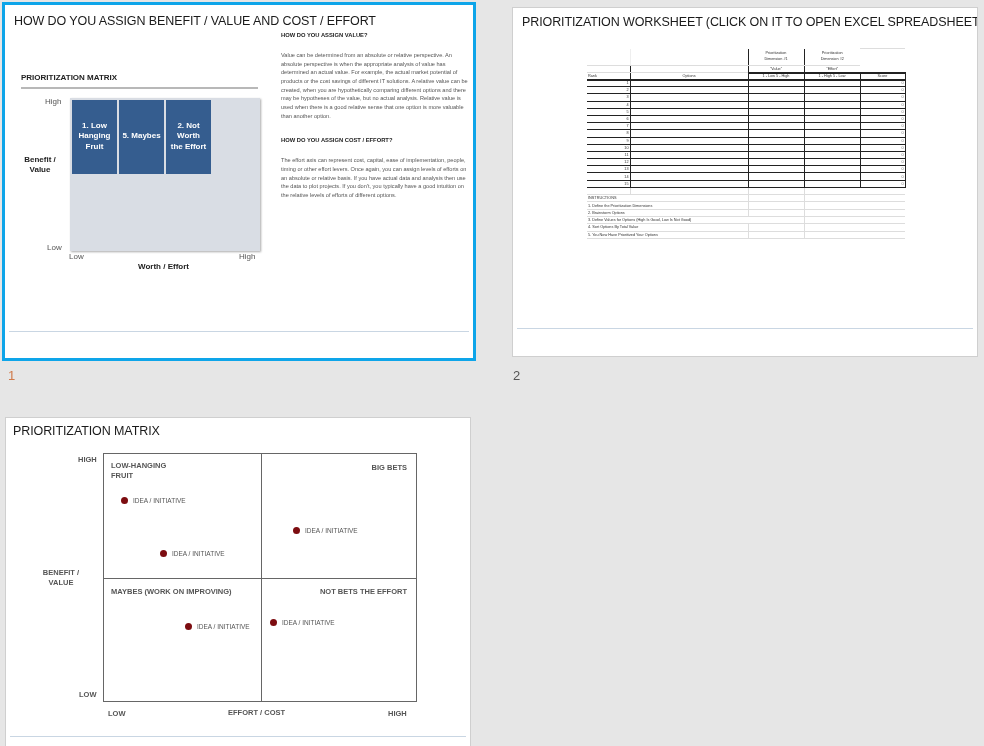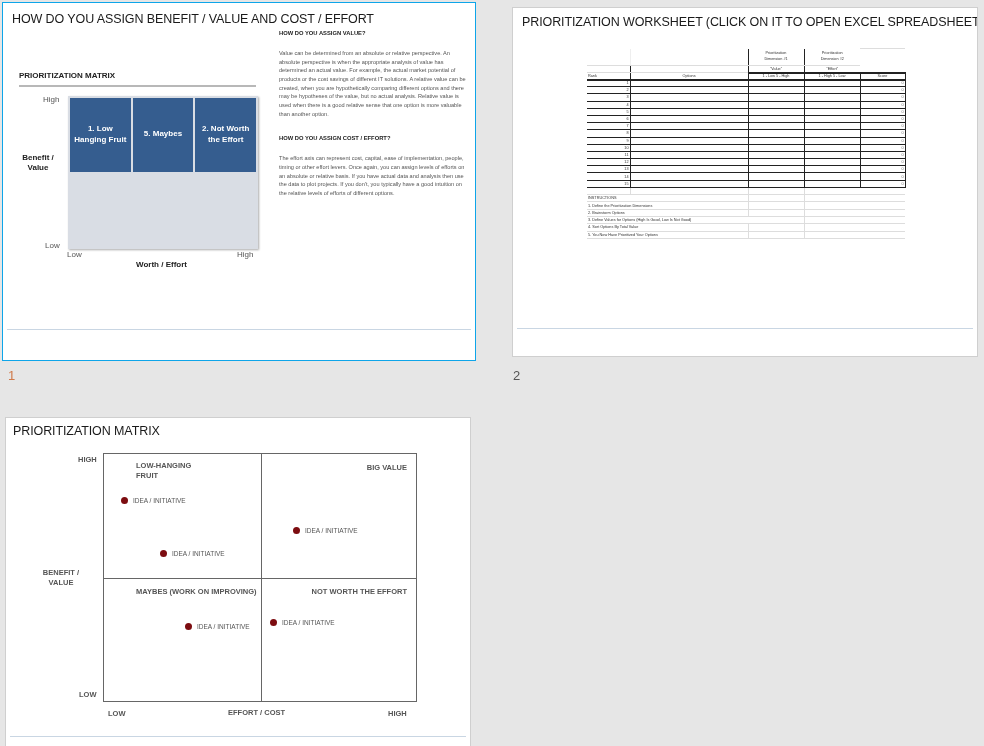--- a/index.html
+++ b/index.html
@@ -1,33 +1,33 @@
 <!DOCTYPE html>
 <html><head>
 <meta charset="utf-8">
 <style>
   * { box-sizing: border-box; margin: 0; padding: 0; }
   html, body { width: 984px; height: 746px; overflow: hidden; background: #e6e6e6; font-family: "Liberation Sans", sans-serif; }
   .pane { position: relative; width: 984px; height: 746px; background: #e6e6e6; }
 
   .slide { position: absolute; background: #fff; overflow: hidden; cursor: pointer; }
-  .slide.selected { border: 1px solid #0ea5e9; }
+  .slide.selected { border: 3px solid #0ea5e9; }
   .slide.normal { border: 1px solid #cfcfcf; }
   .slide-num { position: absolute; font-size: 13px; color: #555; }
   .slide-num.selected { color: #d07a4a; }
   .footer-line { position: absolute; left: 4px; right: 4px; height: 1px; background: #c9d6e3; }
 
   .title { position: absolute; font-size: 12.5px; color: #1a1a1a; letter-spacing: -0.1px; white-space: nowrap; }
 
   
   #s1 { left: 2px; top: 2px; width: 474px; height: 359px; }
   #s1 .title { left: 9px; top: 9px; }
   .pm-head { position: absolute; left: 16px; top: 68px; font-size: 8px; font-weight: bold; color: #222; }
   .pm-rule { position: absolute; left: 16px; top: 82px; width: 237px; height: 2px; background: #b8b8b8; }
-  .mini-grid { position: absolute; left: 65px; top: 93px; width: 190px; height: 153px; background: #d9dde4; padding: 2px; display: grid; grid-template-columns: 1fr 1fr 1fr; grid-template-rows: 1fr 1fr; gap: 2px; box-shadow: 1px 1px 2px #aaa; }
+  .mini-grid { position: absolute; left: 65px; top: 93px; width: 190px; height: 153px; background: #d9dde4; padding: 2px; display: grid; grid-template-columns: 1fr 1fr 1fr 1fr; grid-template-rows: 1fr 1fr; gap: 2px; box-shadow: 1px 1px 2px #aaa; }
   .mini-cell { background: #355d8f; color: #fff; font-size: 8px; font-weight: bold; display: flex; align-items: center; justify-content: center; text-align: center; line-height: 1.35; white-space: pre-line; }
   .ax-lbl { position: absolute; font-size: 8px; color: #555; }
   .ax-lbl.bold { font-weight: bold; color: #222; text-align: center; white-space: pre-line; line-height: 1.3; }
   .s1-right { position: absolute; left: 276px; top: 26px; width: 190px; font-size: 5.6px; color: #555; line-height: 1.55; }
   .s1-right h4 { font-size: 5.8px; color: #222; font-weight: bold; margin: 0 0 11px 0; }
   .s1-right p { margin: 0 0 16px 0; }
 
   
   #s2 { left: 512px; top: 7px; width: 466px; height: 350px; }
   #s2 .title { left: 9px; top: 7px; }
@@ -55,21 +55,21 @@
   .ws .inst td { border-bottom: 1px solid #ddd; border-right: none; height: 7.3px; }
   .ws .inst td.c5 { border: none; border-bottom: 1px solid #ddd; }
   .ws .inst td.span { text-align: left; }
 
   
   #s3 { left: 5px; top: 417px; width: 466px; height: 340px; }
   #s3 .title { left: 7px; top: 6px; }
   .big-grid { position: absolute; left: 97px; top: 35px; width: 314px; height: 249px; border: 1px solid #666; }
   .big-grid .vline { position: absolute; left: 157px; top: 0; width: 1px; height: 100%; background: #666; }
   .big-grid .hline { position: absolute; top: 124px; left: 0; width: 100%; height: 1px; background: #666; }
-  .q-lbl { position: absolute; font-size: 7.5px; font-weight: bold; color: #555; line-height: 1.35; margin-left: 25px; }
+  .q-lbl { position: absolute; font-size: 7.5px; font-weight: bold; color: #555; line-height: 1.35; }
   .dot-item { position: absolute; display: flex; align-items: center; gap: 5px; }
   .dot { width: 7px; height: 7px; border-radius: 50%; background: #7c0c10; }
   .dot-lbl { font-size: 6.5px; color: #555; white-space: nowrap; }
   .big-ax { position: absolute; font-size: 7.5px; font-weight: bold; color: #555; text-align: center; line-height: 1.35; white-space: pre-line; }
 </style>
 </head>
 <body>
 
 <div class="pane">
 
@@ -294,23 +294,23 @@
     <div class="big-ax" style="left:72px;top:37px;">HIGH</div>
     <div class="big-ax" style="left:30px;top:150px;width:50px;">BENEFIT /
 VALUE</div>
     <div class="big-ax" style="left:73px;top:272px;">LOW</div>
 
     <div class="big-grid">
       <div class="vline"></div>
       <div class="hline"></div>
       <div class="q-lbl" style="left:7px;top:7px;white-space:pre-line;">LOW-HANGING
 FRUIT</div>
-      <div class="q-lbl" style="right:9px;top:9px;">BIG VALUE</div>
+      <div class="q-lbl" style="right:9px;top:9px;">BIG BETS</div>
       <div class="q-lbl" style="left:7px;top:133px;white-space:nowrap;text-align:center;">MAYBES (WORK ON IMPROVING)</div>
-      <div class="q-lbl" style="right:9px;top:133px;white-space:nowrap;">NOT WORTH THE EFFORT</div>
+      <div class="q-lbl" style="right:9px;top:133px;white-space:nowrap;">NOT BETS THE EFFORT</div>
 
       <div class="dot-item" style="left:17px;top:43px;">
           <span class="dot"></span>
           <span class="dot-lbl">IDEA / INITIATIVE</span>
         </div>
       <div class="dot-item" style="left:56px;top:96px;">
           <span class="dot"></span>
           <span class="dot-lbl">IDEA / INITIATIVE</span>
         </div>
       <div class="dot-item" style="left:189px;top:73px;">

